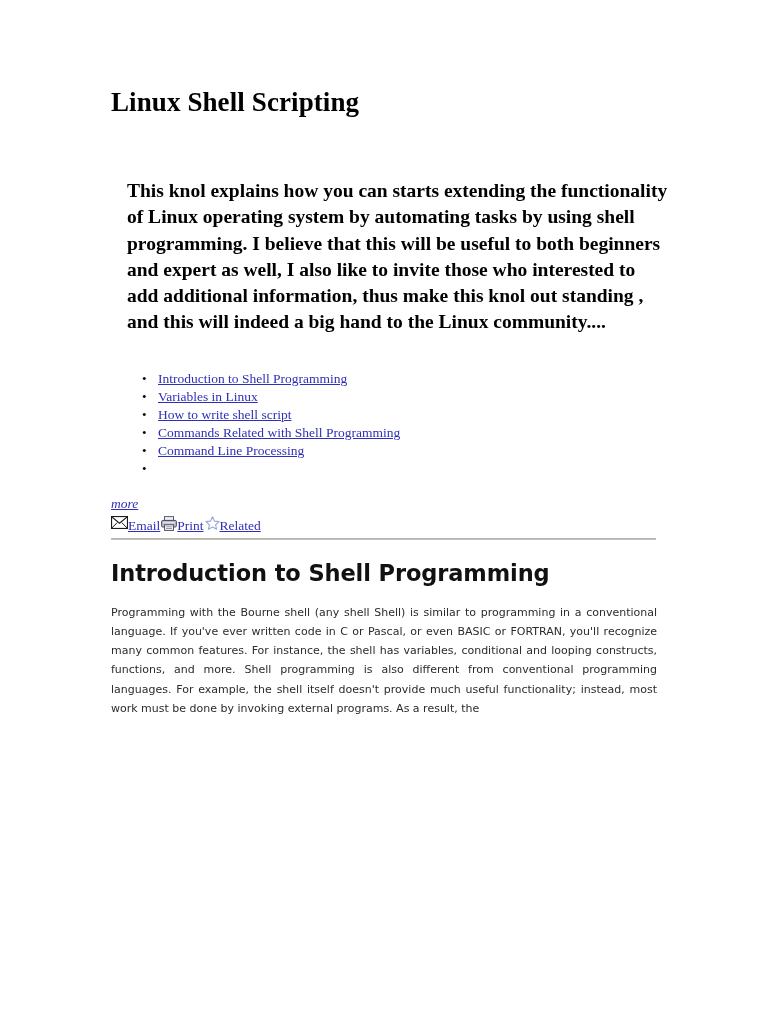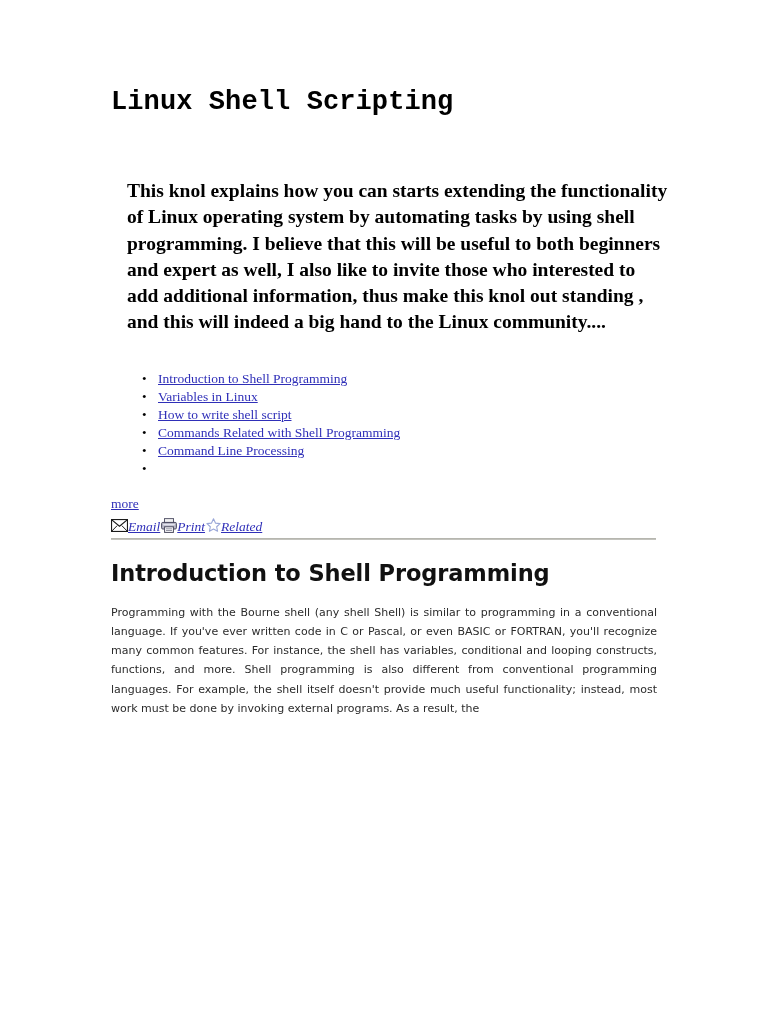--- a/index.html
+++ b/index.html
@@ -22,21 +22,21 @@
   }
   .content {
     position: absolute;
     left: 111px;
     top: 0;
     width: 546px;
   }
 
   
   .doc-title {
-    font-family: Liberation Mono, monospace;
+    font-family: Liberation Serif, serif;
     font-weight: bold;
     font-size: 27px;
     line-height: 32px;
     letter-spacing: 0.1px;
     margin: 0;
     padding-top: 86px;
   }
   .doc-subtitle {
     font-family: "Liberation Serif", "DejaVu Serif", serif;
     font-weight: bold;
@@ -88,30 +88,29 @@
   a.toc-link, a.more-link, a.tool-link {
     color: #2f2fb8;
     text-decoration: underline;
     font-family: "Liberation Serif", "DejaVu Serif", serif;
     font-size: 13.5px;
     cursor: pointer;
   }
   .more-row {
     padding-top: 17px;
     line-height: 16px;
+    font-style: italic;
   }
 
   
   .tool-row {
     padding-top: 4px;
     display: flex;
-    align-items: center;
     height: 19px;
     white-space: nowrap;
-    font-style: italic;
   }
   .tool-row .icon {
     display: inline-block;
     vertical-align: middle;
     line-height: 0;
     flex: 0 0 auto;
   }
   .tool-row a.tool-link {
     vertical-align: baseline;
     line-height: 16px;

